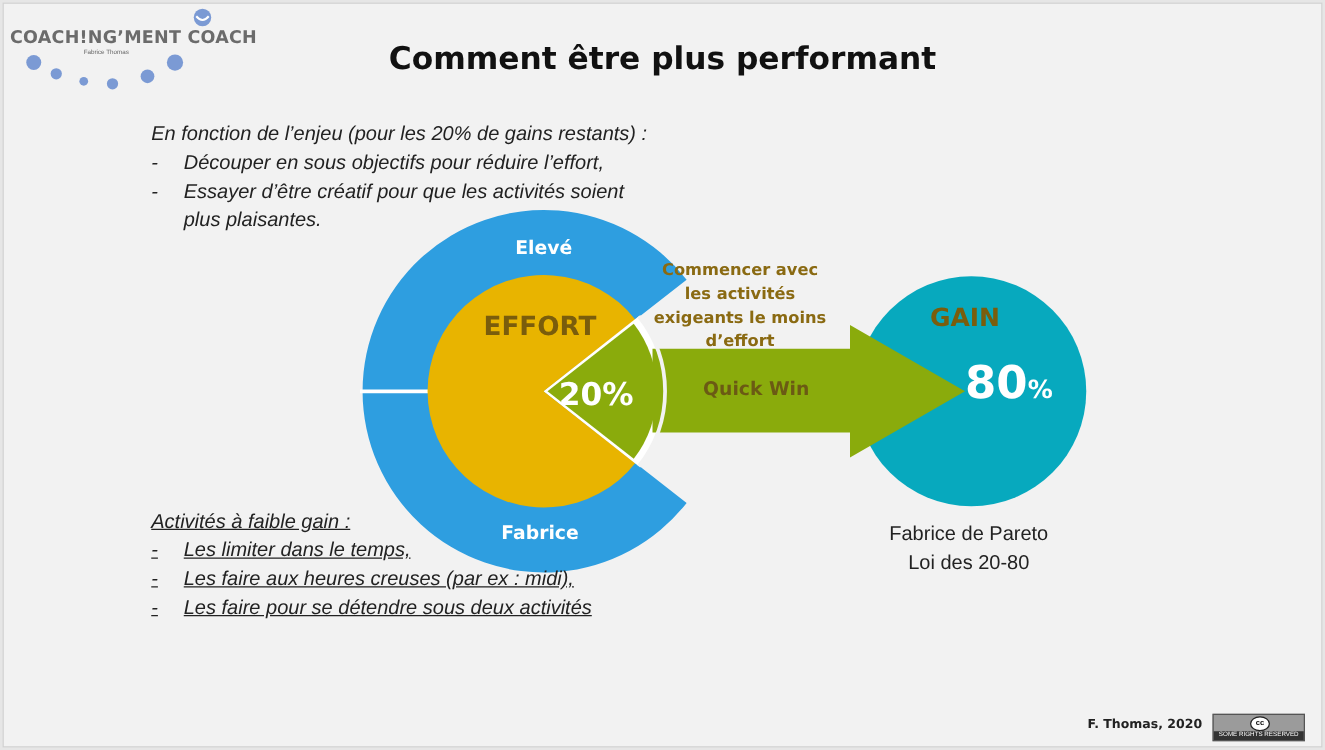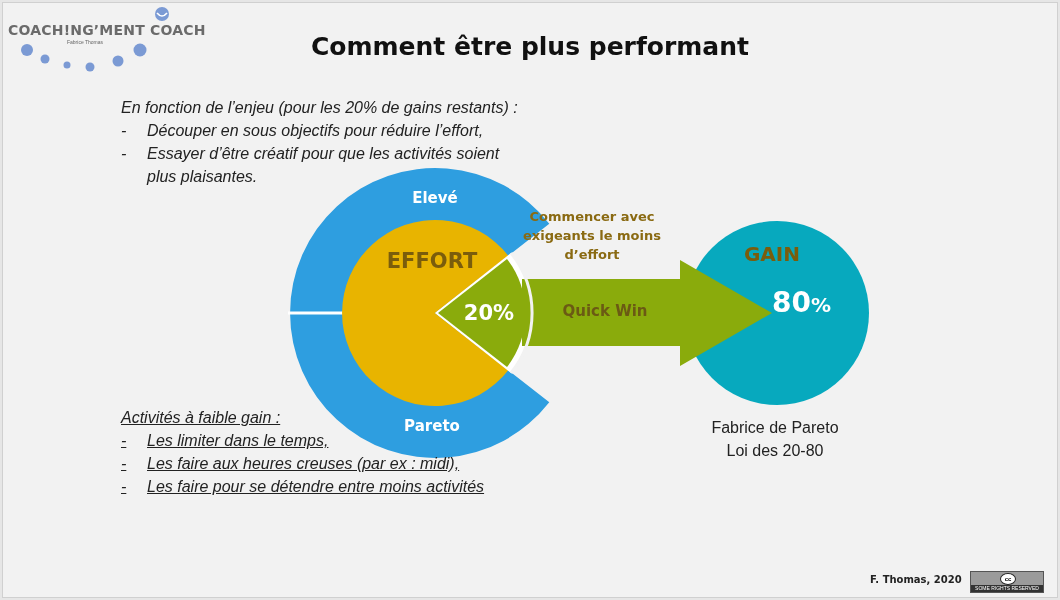--- a/index.html
+++ b/index.html
@@ -66,50 +66,51 @@
   <path d="M 438 313 L 507 259 A 88 88 0 0 1 507 367 Z" fill="#8aab0c"></path>
 
   <circle cx="777" cy="313" r="92" fill="#07a9be"></circle>
 
   <path d="M 522 279 L 680 279 L 680 260 L 772 313 L 680 366 L 680 346 L 522 346 Z" fill="#8aab0c"></path>
 
   <path d="M 511 253 A 96 96 0 0 1 511 373" stroke="#f2f2f2" stroke-width="3" fill="none"></path>
 </svg>
 
 <div class="lbl" style="left:395px;top:189px;width:80px;font-size:15px;color:#fff;">Elevé</div>
-<div class="lbl" style="left:392px;top:417px;width:80px;font-size:15px;color:#fff;">Pareto</div>
+<div class="lbl" style="left:392px;top:417px;width:80px;font-size:15px;color:#fff;">Fabrice</div>
 <div class="lbl" style="left:372px;top:249px;width:120px;font-size:21px;color:#7a5d0c;">EFFORT</div>
-<div class="lbl" style="left:456px;top:301px;width:66px;font-size:21px;color:#fff;">20%</div>
+<div class="lbl" style="left:444px;top:301px;width:66px;font-size:25px;color:#fff;">20%</div>
 
 <div class="lbl" style="left:522px;top:195px;width:140px;font-size:13px;color:#8a6a12;line-height:19px;margin-top:12px;">
   <div>Commencer avec</div>
+  <div>les activités</div>
   <div>exigeants le moins</div>
   <div>d’effort</div>
 </div>
 
 <div class="lbl" style="left:545px;top:302px;width:120px;font-size:15px;color:#6b5a14;">Quick Win</div>
 
 <div class="lbl" style="left:722px;top:242px;width:100px;font-size:20px;color:#7a5d0c;">GAIN</div>
 <div class="lbl" style="left:772px;top:286px;width:100px;color:#fff;text-align:left;">
-  <span style="font-size:28px;">80</span><span style="font-size:20px;">%</span>
+  <span style="font-size:36px;">80</span><span style="font-size:20px;">%</span>
 </div>
 
 <div class="block" style="left:121px;top:406px;text-decoration:underline;">
   <div>Activités à faible gain :</div>
   <div class="item">
       <span class="dash">-</span>
       <span>Les limiter dans le temps,</span>
     </div>
   <div class="item">
       <span class="dash">-</span>
       <span>Les faire aux heures creuses (par ex : midi),</span>
     </div>
   <div class="item">
       <span class="dash">-</span>
-      <span>Les faire pour se détendre entre moins activités</span>
+      <span>Les faire pour se détendre sous deux activités</span>
     </div>
 </div>
 
 <div class="pareto">
   <div>Fabrice de Pareto</div>
   <div>Loi des 20-80</div>
 </div>
 
 <div class="credit">F. Thomas, 2020</div>
 <div class="cc">

